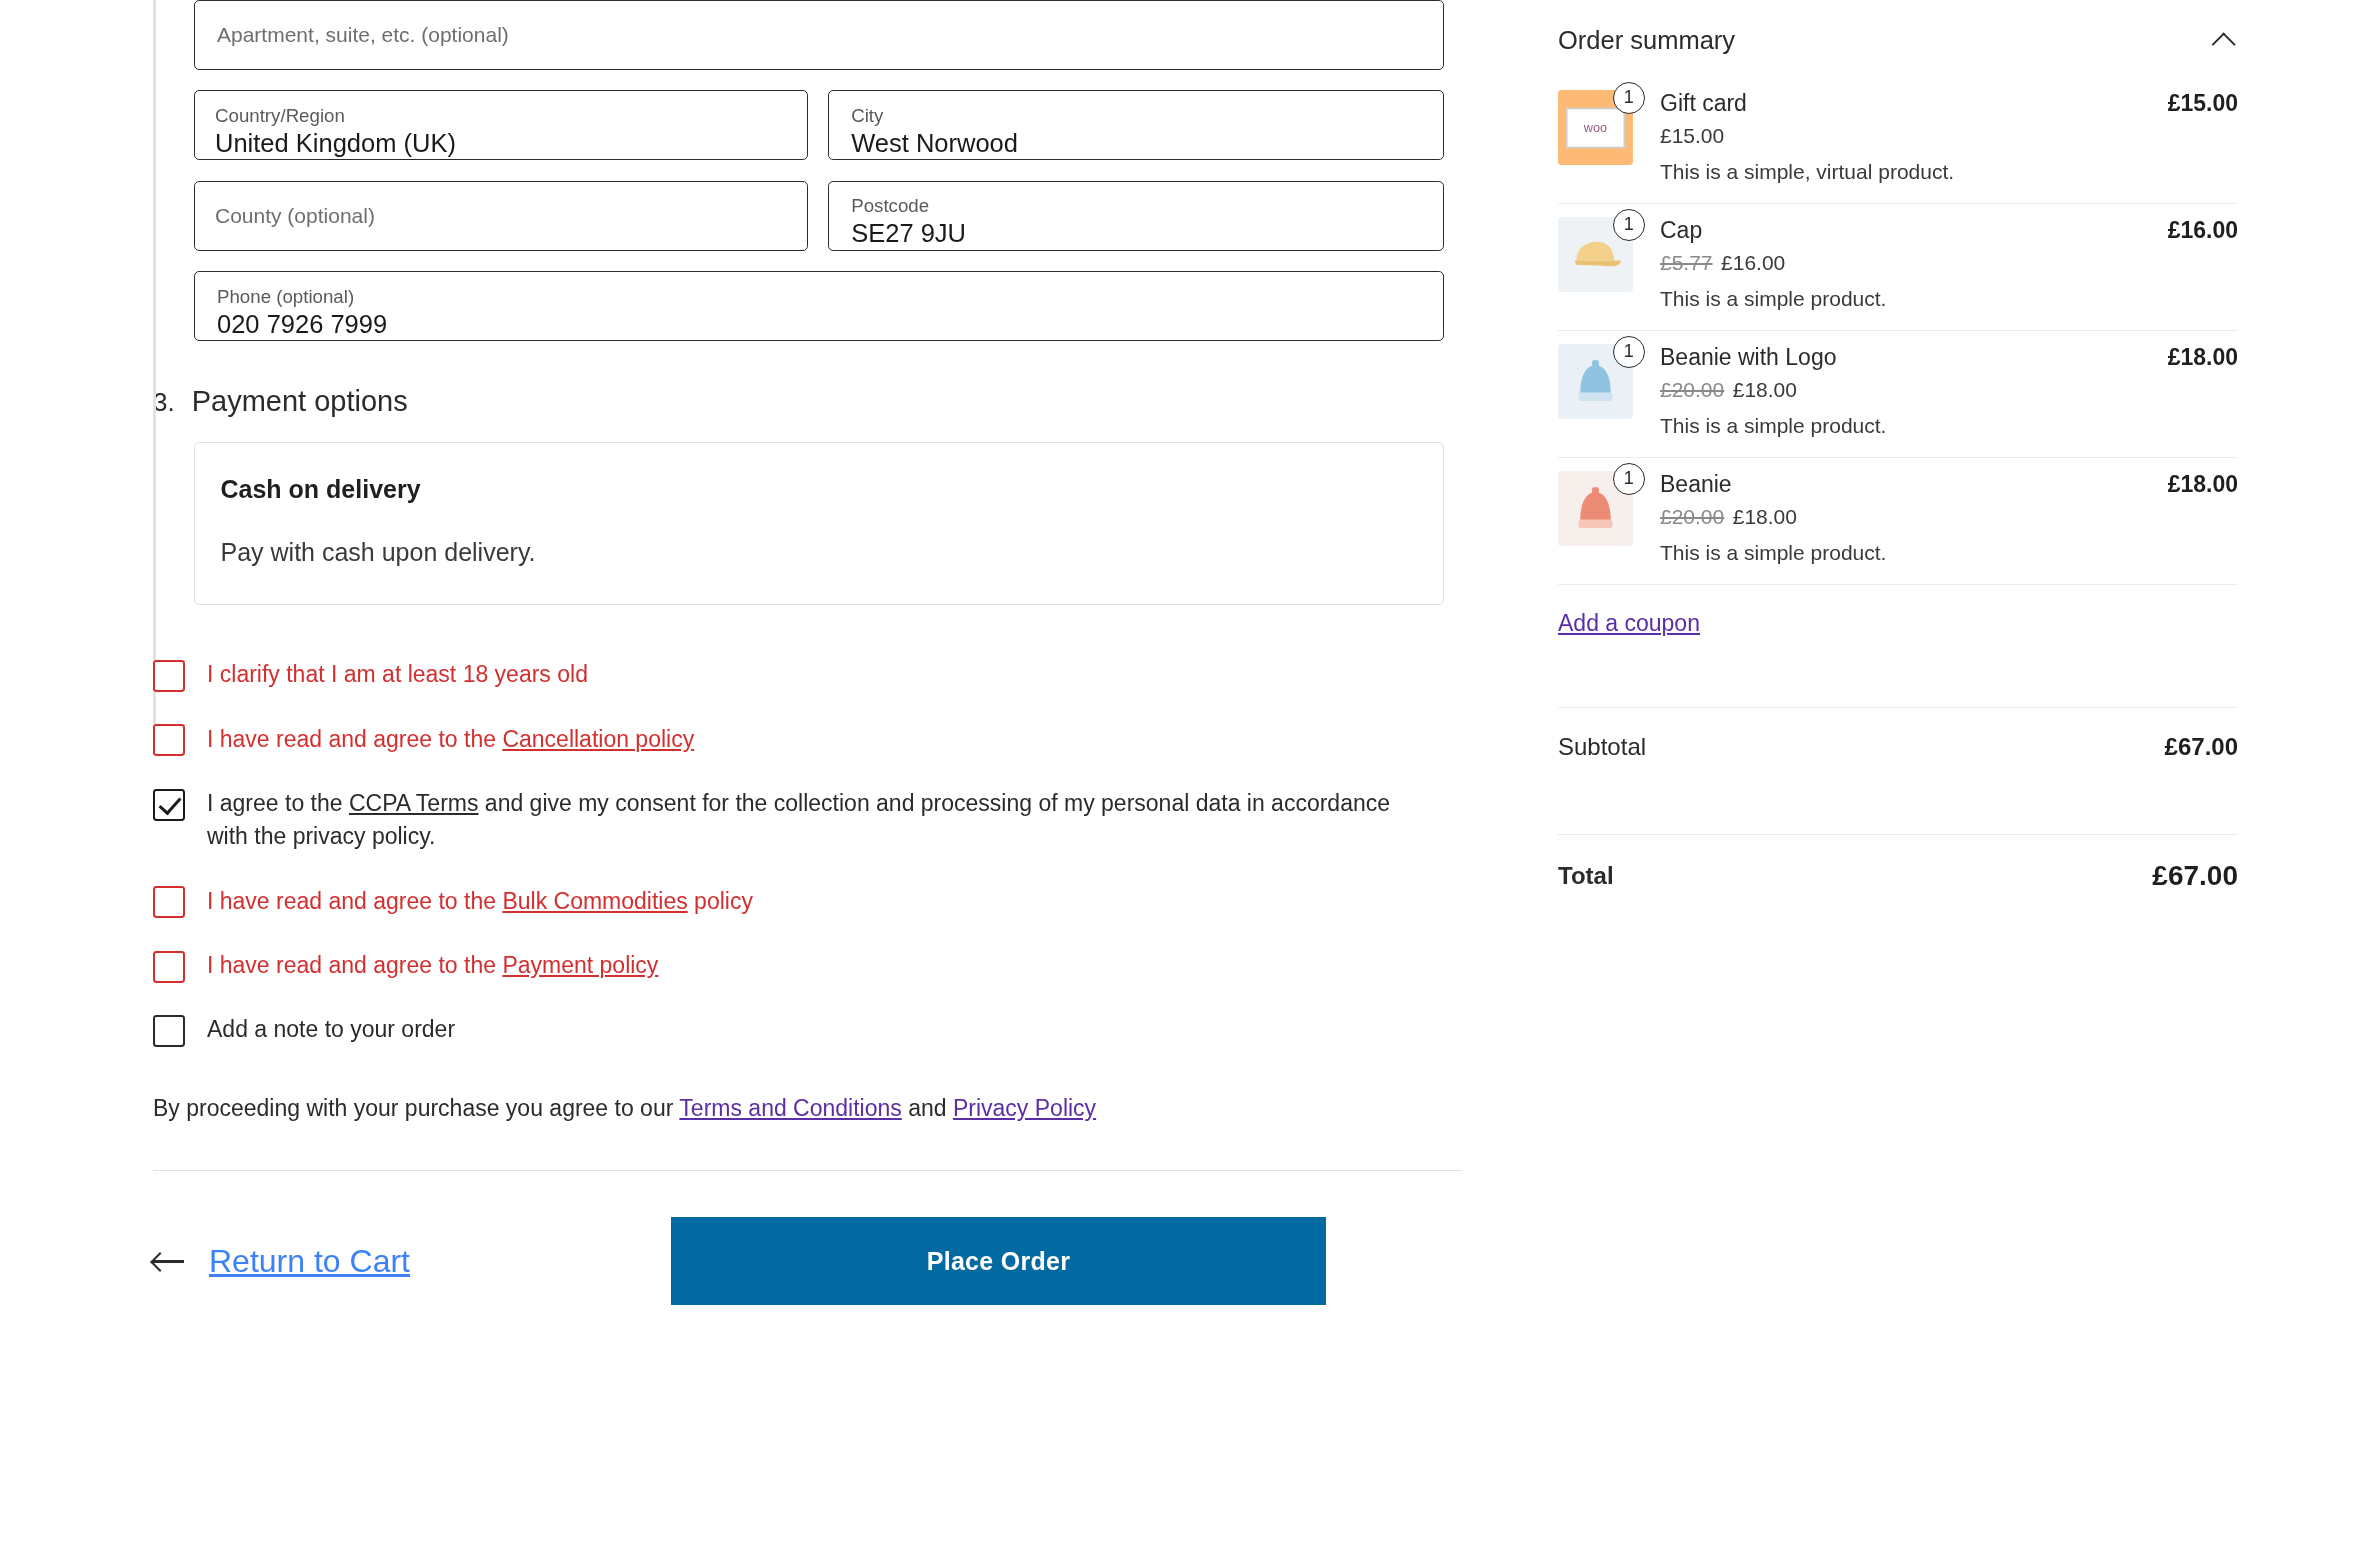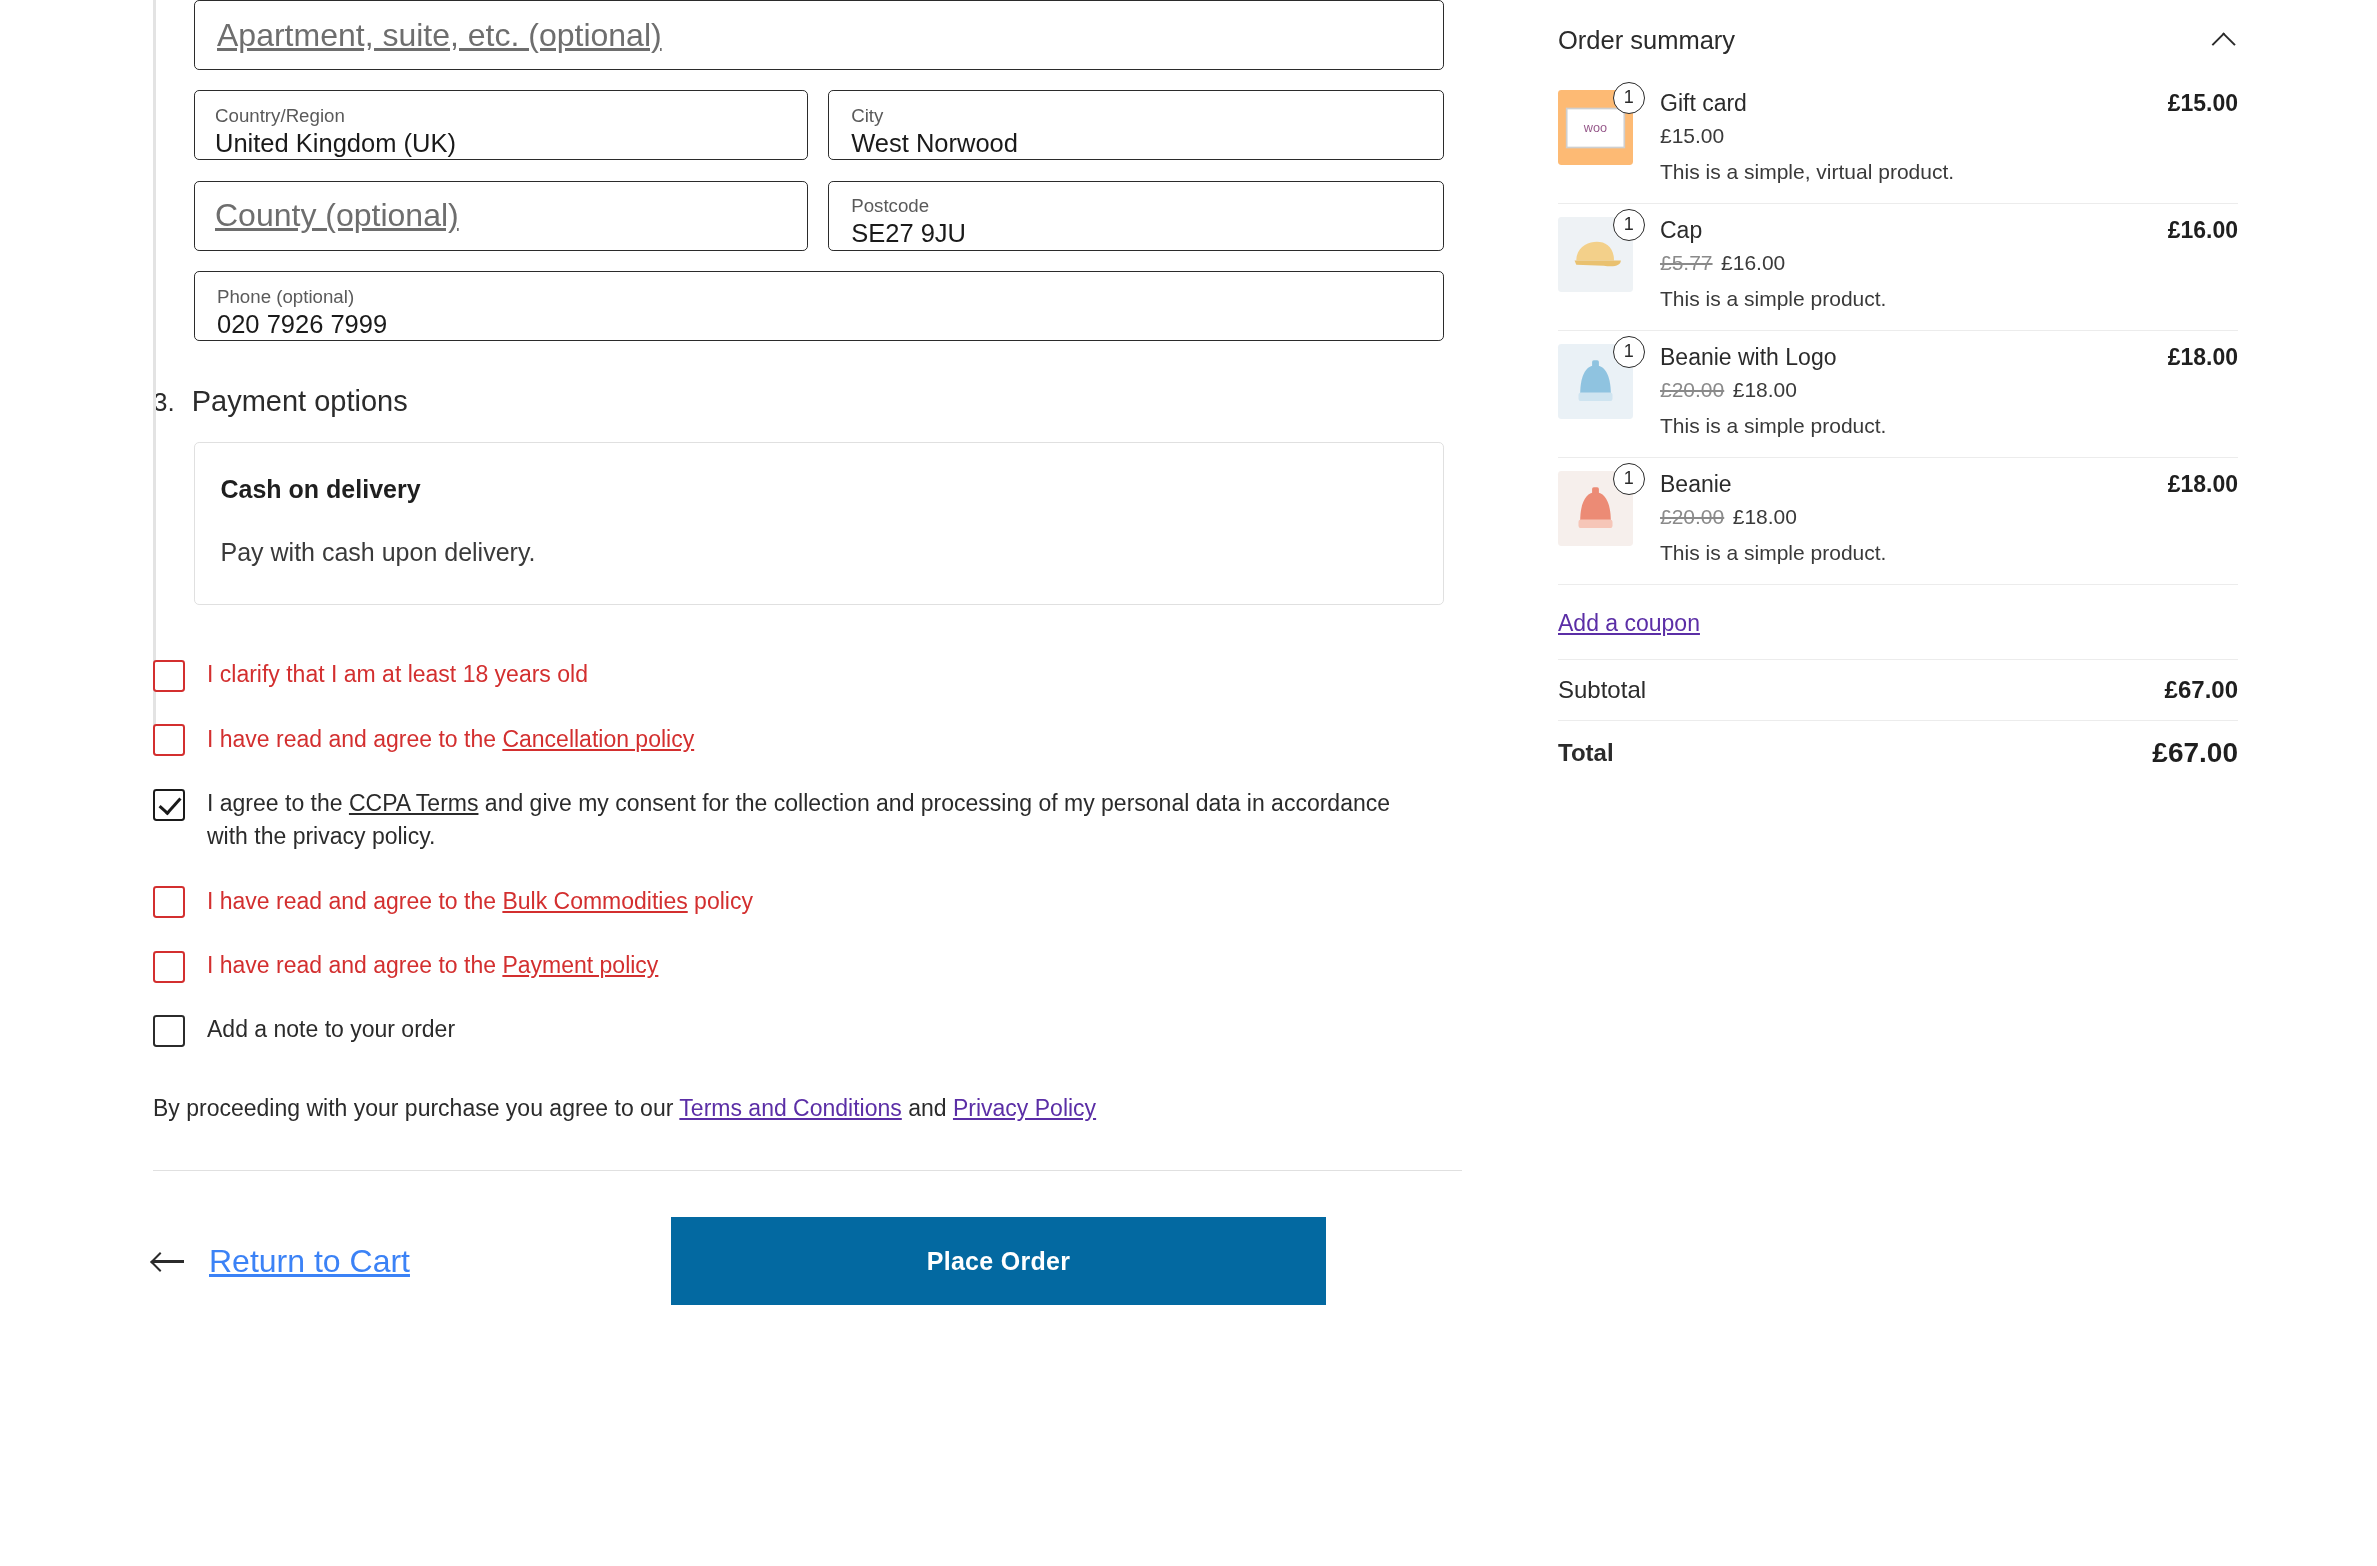--- a/index.html
+++ b/index.html
@@ -55,23 +55,22 @@
     color: #5a5a5a;
     line-height: 1.1;
     margin-bottom: 1.7px;
   }
   .field-value {
     font-size: 25.5px;
     color: #1a1a1a;
     line-height: 1.2;
   }
   .field-placeholder {
-    font-size: 32px;
+    font-size: 21px;
     color: #6e6e6e;
-    text-decoration: underline;
   }
   .row2 { display: flex; gap: 20.4px; }
   .row2 > .field { flex: 1; margin-bottom: 20.4px; }
   .row2 > .field:first-child { max-width: 617px; padding-left: 20px; }
 
   .apt-field { width: 1250px; margin-left: 41px; }
   .grid-wrap { margin-left: 41px; width: 1250px; }
 
   
   .step-head {
@@ -249,21 +248,22 @@
     width: 680px;
     border-top: 1.7px solid #ececec;
     padding: 25.5px 0 22px 0;
   }
   .coupon-link { font-size: 23px; color: #5b2ea6; text-decoration: underline; }
 
   .totals { margin-left: 36px; width: 680px; }
   .total-row {
     display: flex; justify-content: space-between; align-items: center;
     border-top: 1.7px solid #ececec;
-    padding: 16px 0;
+    padding: 25px 0;
+    margin-top: 48px;
   }
   .total-row .lbl { font-size: 24px; color: #2b2b2b; }
   .total-row .val { font-size: 24px; color: #1f1f1f; font-weight: bold; }
   .total-row.grand .lbl { font-size: 24px; font-weight: bold; }
   .total-row.grand .val { font-size: 28px; font-weight: bold; }
 
   .arrow-left {
     width: 32px; height: 17px; position: relative;
   }
   .arrow-left::before {

